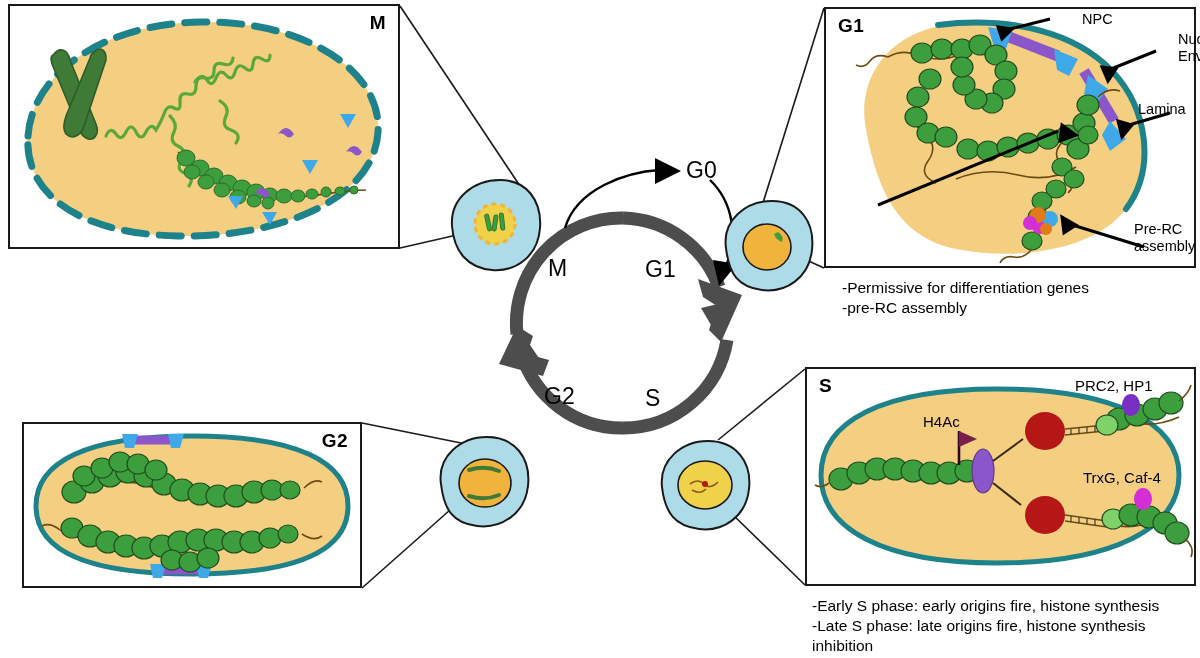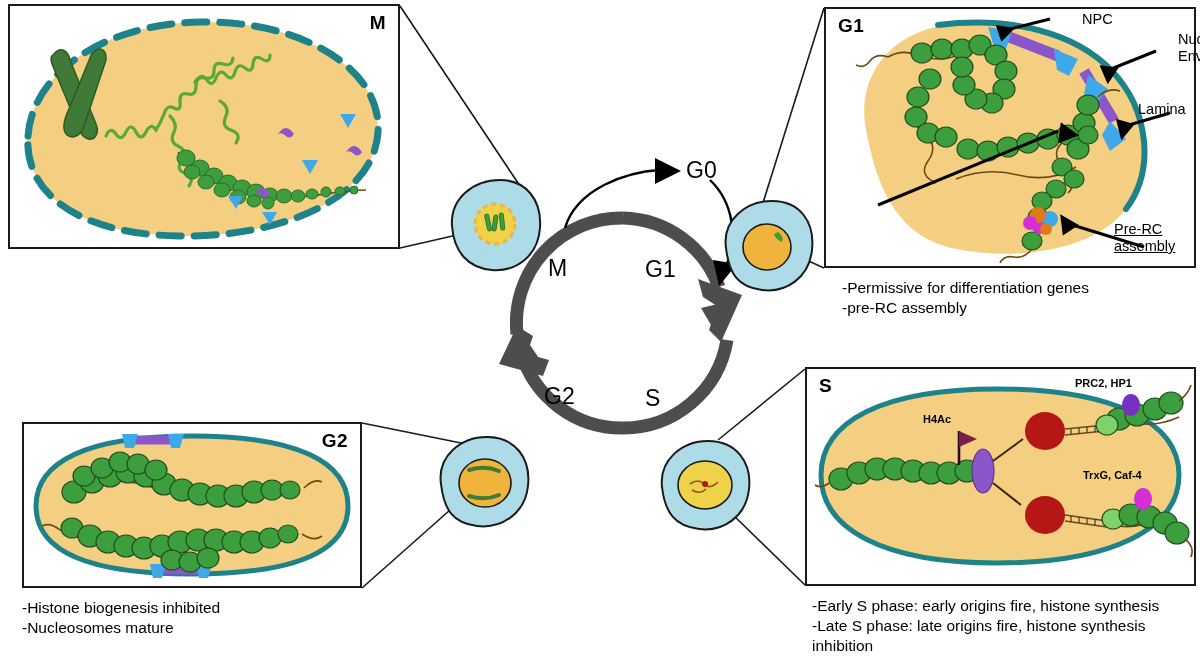--- a/index.html
+++ b/index.html
@@ -4,21 +4,21 @@
 <style>
   html,body{margin:0;padding:0;background:#ffffff;}
   body{width:1200px;height:658px;overflow:hidden;
        font-family:"Liberation Sans", sans-serif;color:#000;}
   #stage{position:relative;width:1200px;height:658px;}
   .panel{position:absolute;background:#fff;border:2px solid #1a1a1a;box-sizing:border-box;}
   .plabel{position:absolute;font-weight:bold;font-size:19px;letter-spacing:.5px;}
   .caption{position:absolute;font-size:15.5px;line-height:20px;white-space:pre-line;}
   .cyclelabel{position:absolute;font-weight:normal;font-size:23px;}
   .annot{position:absolute;font-size:14.5px;line-height:17px;white-space:pre-line;}
-  .inpanel-label{position:absolute;font-size:11px;font-weight:700;}
+  .inpanel-label{position:absolute;font-size:15px;font-weight:400;}
   svg{display:block;overflow:visible;}
 </style>
 </head>
 <body>
 
 <div id="stage">
 
   <svg width="1200" height="658" style="position:absolute;left:0;top:0;">
     <g stroke="#1a1a1a" stroke-width="1.6" fill="none">
 
@@ -261,21 +261,21 @@
         <polygon points="236,116 250,126 234,132"></polygon>
         <line x1="318" y1="238" x2="240" y2="214"></line>
         <polygon points="236,208 250,216 238,224"></polygon>
       </g>
     </svg>
     <div class="plabel" style="left:12px;top:6px;">G1</div>
     <div class="annot" style="left:212px;top:2px;margin-left:44px;">NPC</div>
     <div class="annot" style="left:308px;top:22px;margin-left:44px;">Nuclear
 Envelope</div>
     <div class="annot" style="left:312px;top:92px;">Lamina</div>
-    <div class="annot" style="left:288px;top:212px;text-decoration:underline;">Pre-RC
+    <div class="annot" style="left:308px;top:212px;">Pre-RC
 assembly</div>
   </div>
   <div class="caption" style="left:842px;top:278px;width:360px;">-Permissive for differentiation genes
 -pre-RC assembly</div>
 
   <div class="panel" style="left:22px;top:422px;width:340px;height:166px;">
     <svg width="336" height="162">
 
       <path d="M12 82 C12 38, 62 12, 168 12 C274 12, 324 38, 324 82 C324 126, 274 150, 168 150
                C62 150, 12 126, 12 82 Z" fill="#f5cf81" stroke="#1d8289" stroke-width="5"></path>
@@ -333,22 +333,20 @@
             <ellipse cx="166" cy="138" rx="11" ry="10"></ellipse>
           <ellipse cx="184" cy="134" rx="11" ry="10"></ellipse>
         </g>
         <path d="M36 106 q-10 -8 -18 -4" fill="none" stroke="#6b4a14" stroke-width="1.6"></path>
         <path d="M280 64 q10 -10 18 -6" fill="none" stroke="#6b4a14" stroke-width="1.6"></path>
         <path d="M278 110 q12 8 20 2" fill="none" stroke="#6b4a14" stroke-width="1.6"></path>
       </g>
     </svg>
     <div class="plabel" style="right:12px;top:6px;">G2</div>
   </div>
-  <div class="caption" style="left:22px;top:598px;width:400px;">-Histone biogenesis inhibited
--Nucleosomes mature</div>
 
   <div class="panel" style="left:805px;top:367px;width:391px;height:219px;">
     <svg width="387" height="215">
 
       <path d="M14 106 C14 52, 76 20, 190 20 C304 20, 372 52, 372 106 C372 160, 304 194, 190 194
                C76 194, 14 160, 14 106 Z" fill="#f5cf81" stroke="#1d8289" stroke-width="5"></path>
 
       <g>
         <path d="M30 112 q36 -14 72 -4 q34 10 66 -6" fill="none" stroke="#6b4a14" stroke-width="1.6"></path>
         <g fill="#3d9e3d" stroke="#1f4d1f" stroke-width="1.2">

